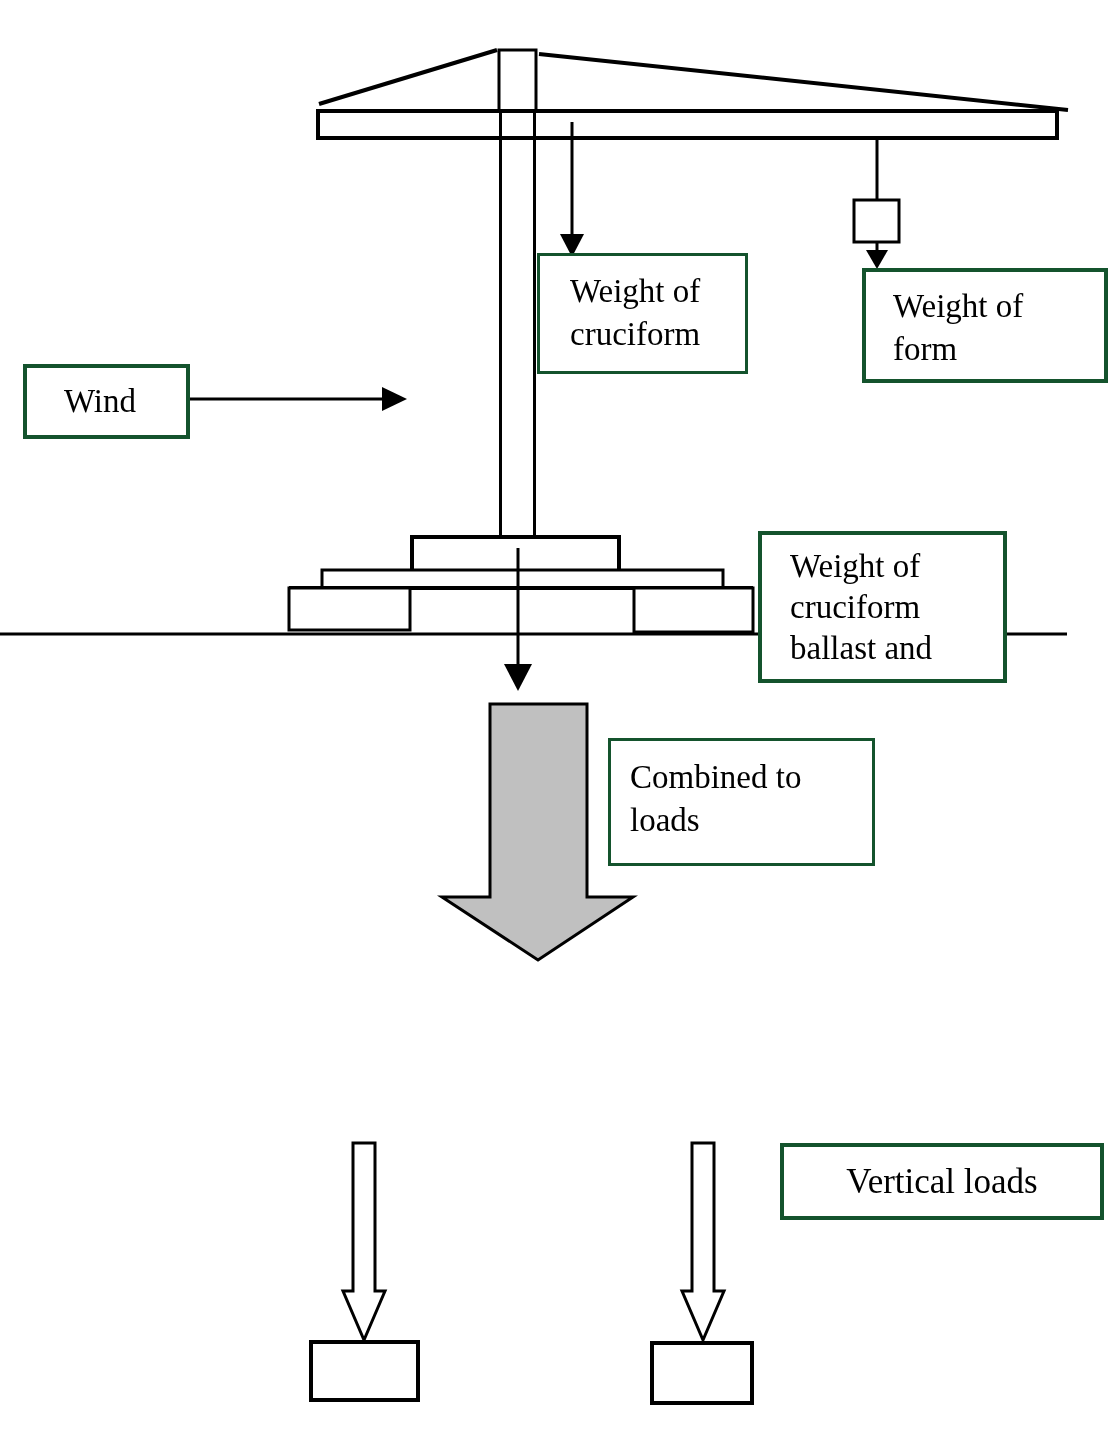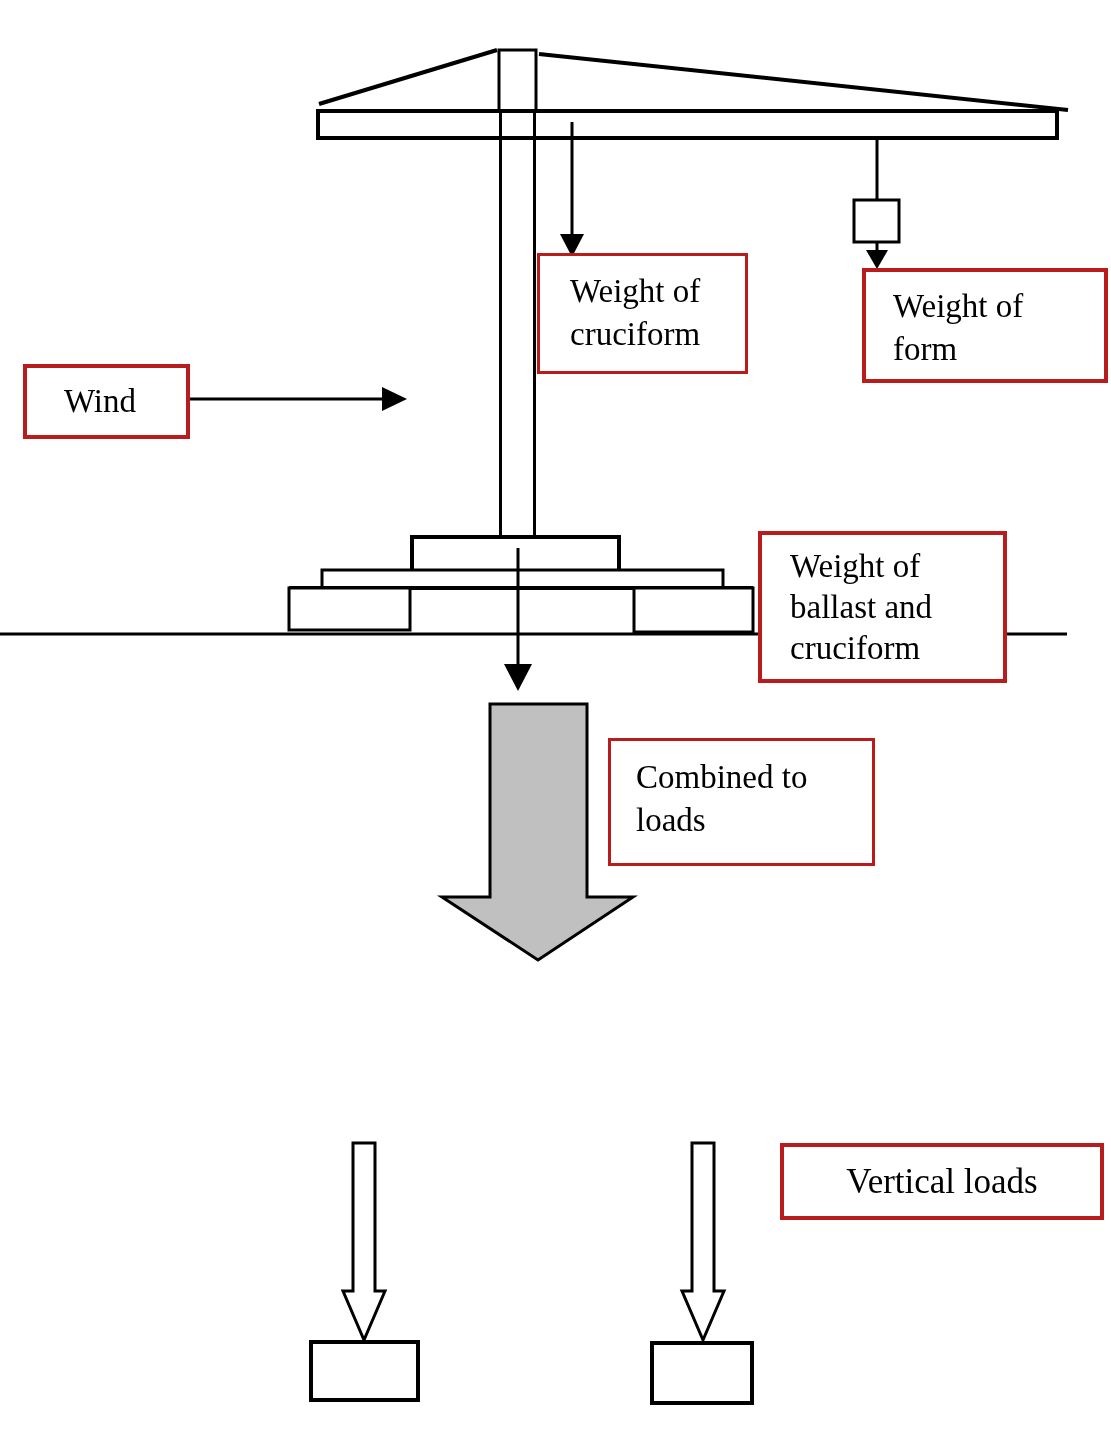--- a/index.html
+++ b/index.html
@@ -9,21 +9,21 @@
     height:1430px;
     background:#ffffff;
     font-family:"Liberation Serif", serif;
     color:#000000;
     overflow:hidden;
   }
   .page svg{position:absolute;left:0;top:0;}
   .box{
     position:absolute;
     background:#ffffff;
-    border:3px solid #b91c1c;
+    border:3px solid #14532d;
     box-sizing:border-box;
     font-size:33px;
     line-height:43px;
     color:#000000;
   }
   .b4{border-width:4px;}
   .ln{white-space:nowrap;}
   .vcenter{display:flex;align-items:center;}
   .hcenter{display:flex;align-items:center;justify-content:center;}
 </style>
@@ -92,25 +92,25 @@
     <div class="ln">cruciform</div>
   </div>
 
   <div class="box b4" style="left:862px;top:268px;width:246px;height:115px;padding:13px 0 0 27px;">
     <div class="ln">Weight of</div>
     <div class="ln">form</div>
   </div>
 
   <div class="box b4" style="left:758px;top:531px;width:249px;height:152px;padding:11px 0 0 28px;line-height:41px;">
     <div class="ln">Weight of</div>
+    <div class="ln">cruciform</div>
     <div class="ln">ballast and</div>
-    <div class="ln">cruciform</div>
   </div>
 
-  <div class="box" style="left:608px;top:738px;width:267px;height:128px;padding:15px 0 0 25px;">
+  <div class="box" style="left:608px;top:738px;width:267px;height:128px;padding:15px 0 0 19px;">
     <div class="ln">Combined to</div>
     <div class="ln">loads</div>
   </div>
 
   <div class="box b4 hcenter" style="left:780px;top:1143px;width:324px;height:77px;font-size:35px;">
     <div class="ln">Vertical loads</div>
   </div>
 
 </div>
 

